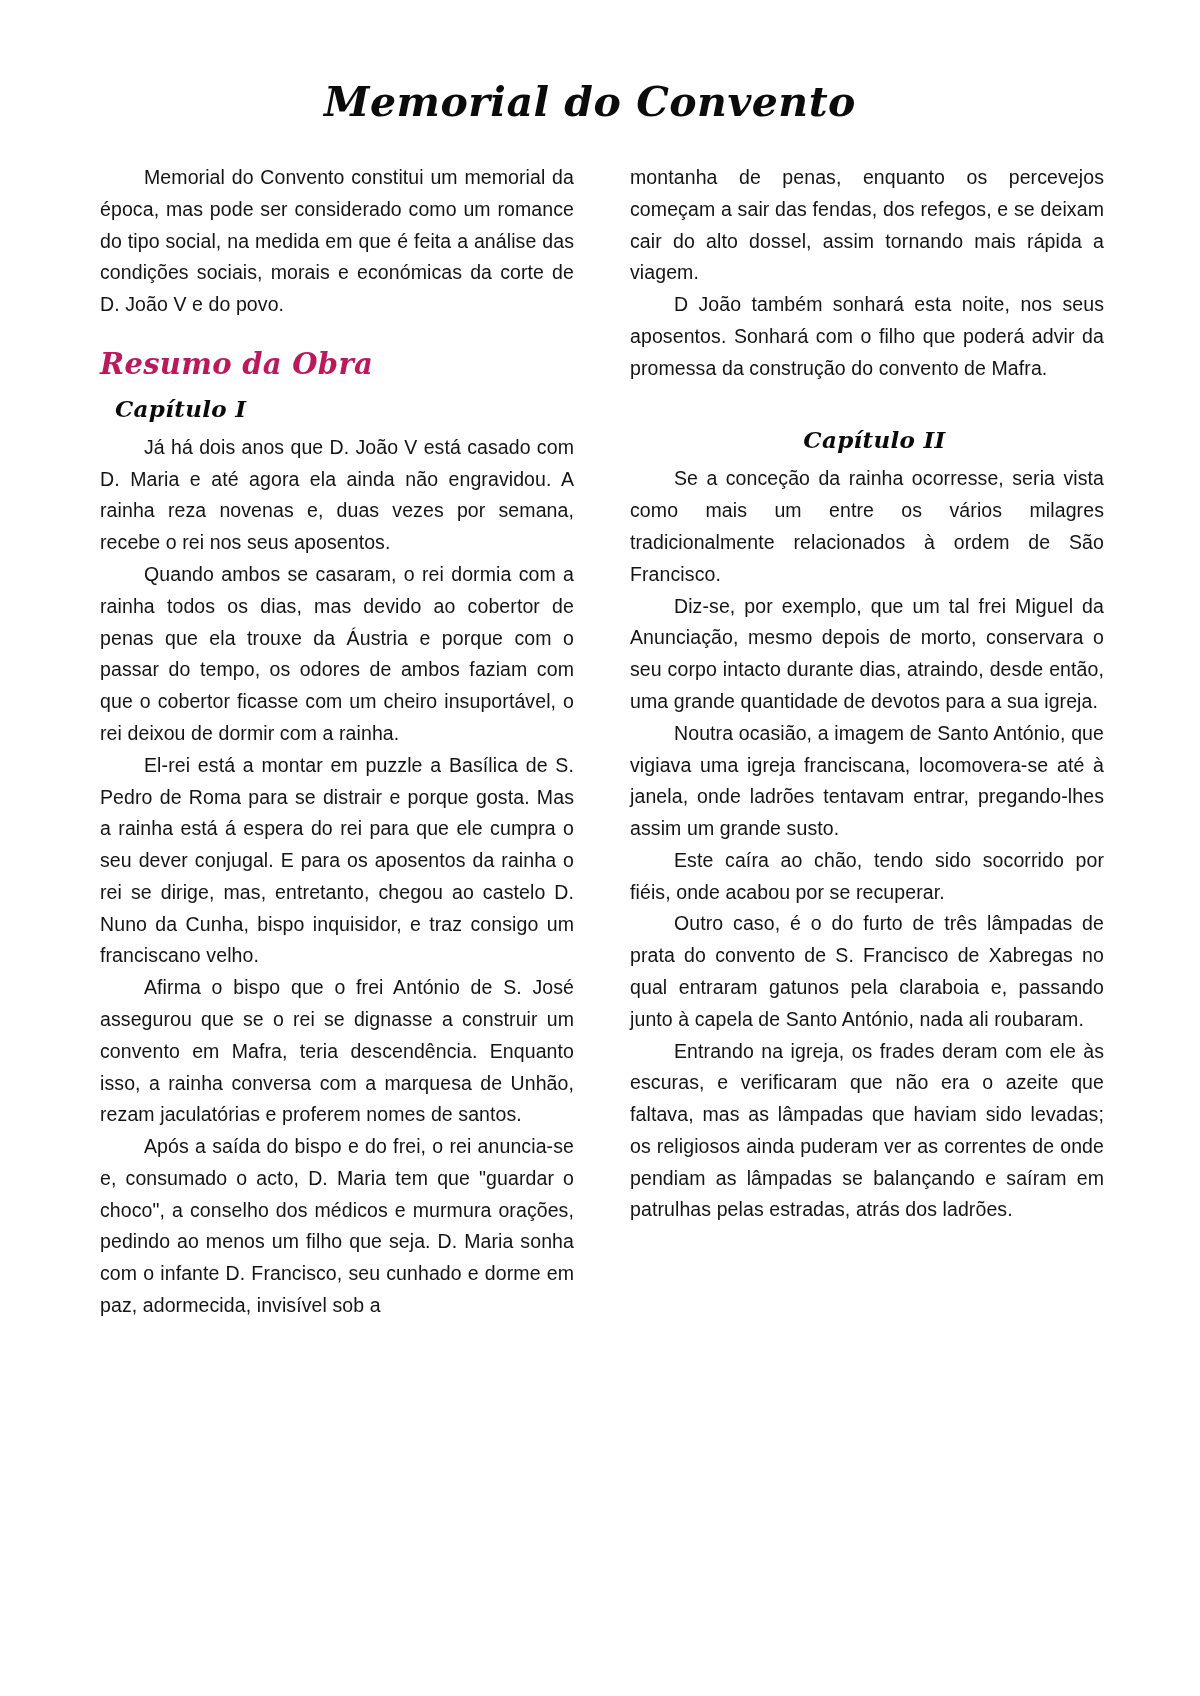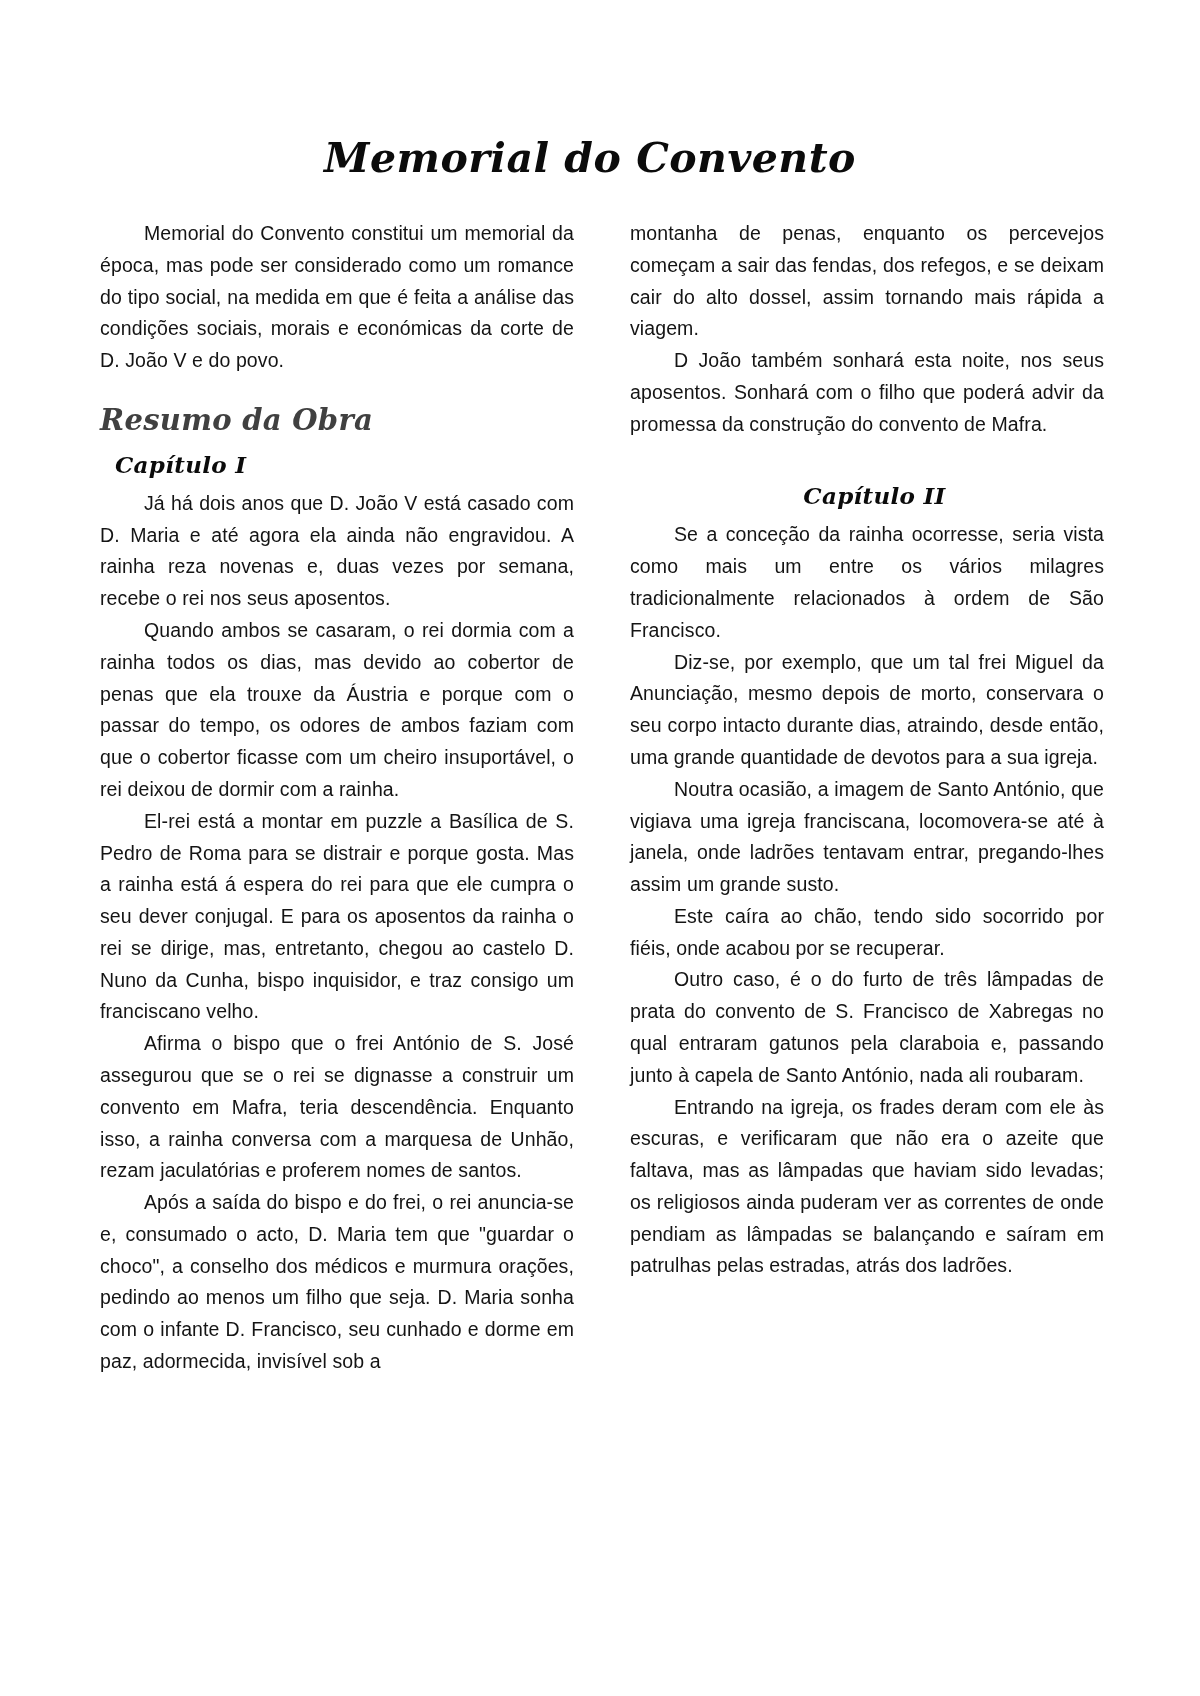--- a/index.html
+++ b/index.html
@@ -6,21 +6,21 @@
     margin: 0;
     padding: 0;
     background: #ffffff;
   }
   .page {
     position: relative;
     width: 1180px;
     height: 1696px;
     background: #ffffff;
     box-sizing: border-box;
-    padding: 112px 100px 60px 100px;
+    padding: 56px 100px 60px 100px;
     font-family: "Liberation Sans", sans-serif;
     color: #121212;
     overflow: hidden;
   }
   .doc-title {
     text-align: center;
     font-family: "DejaVu Serif", serif;
     font-style: italic;
     font-weight: bold;
     font-size: 41px;
@@ -49,21 +49,21 @@
   }
   p.para.no-indent {
     text-indent: 0;
   }
   h2.section-heading {
     font-family: "DejaVu Serif", serif;
     font-style: italic;
     font-weight: bold;
     font-size: 29px;
     margin: 26px 0 14px 0;
-    color: #404040;
+    color: #be185d;
     letter-spacing: 0.3px;
   }
   h3.chapter-heading {
     font-family: "DejaVu Serif", serif;
     font-style: italic;
     font-weight: bold;
     font-size: 23px;
     margin: 14px 0 10px 15px;
     color: #0b0b0b;
     letter-spacing: 0.3px;

